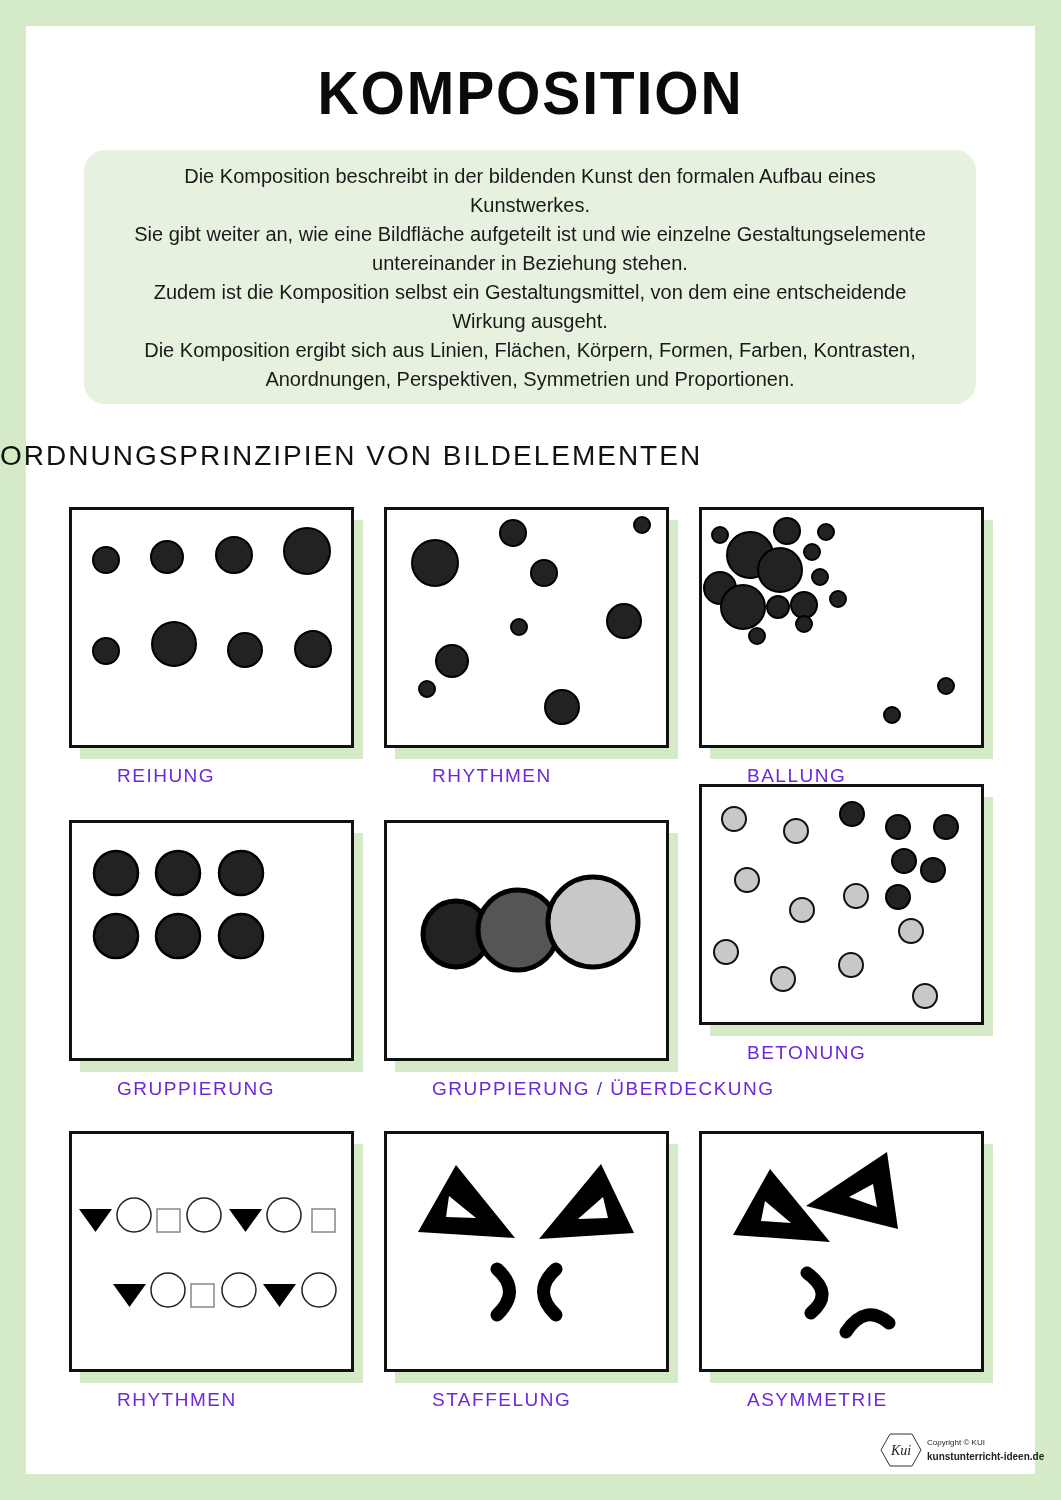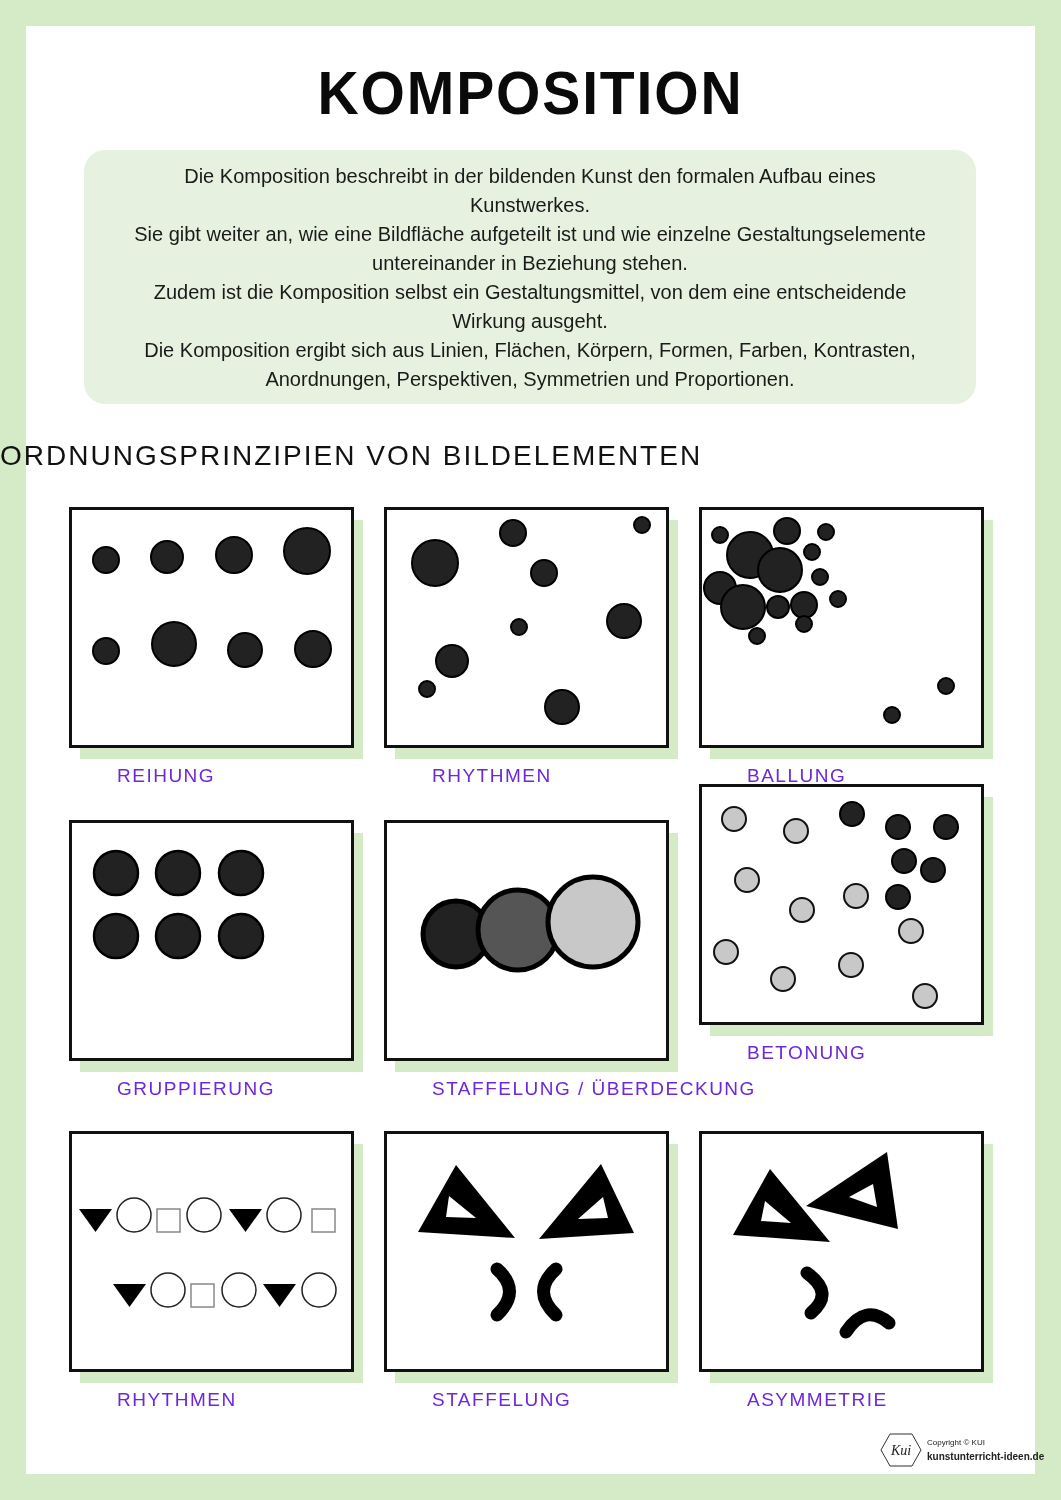--- a/index.html
+++ b/index.html
@@ -113,21 +113,21 @@
 <div class="panel" style="left:384px;top:820px;">
   <div class="shadow"></div>
   <div class="box"></div>
   <svg width="285" height="241">
     <g stroke="#000" stroke-width="5">
       <circle cx="72" cy="114" r="33" fill="#222"></circle>
       <circle cx="134" cy="110" r="40" fill="#555"></circle>
       <circle cx="209" cy="102" r="45" fill="#c8c8c8"></circle>
     </g>
   </svg>
-  <div class="label">STAFFELUNG / ÜBERDECKUNG</div>
+  <div class="label">GRUPPIERUNG / ÜBERDECKUNG</div>
 </div>
 
 <div class="panel" style="left:699px;top:784px;text-align:right;">
   <div class="shadow"></div>
   <div class="box"></div>
   <svg width="285" height="241">
     <g fill="#c8c8c8" stroke="#111" stroke-width="2">
       <circle cx="35" cy="35" r="12"></circle>
         <circle cx="97" cy="47" r="12"></circle>
         <circle cx="48" cy="96" r="12"></circle>

